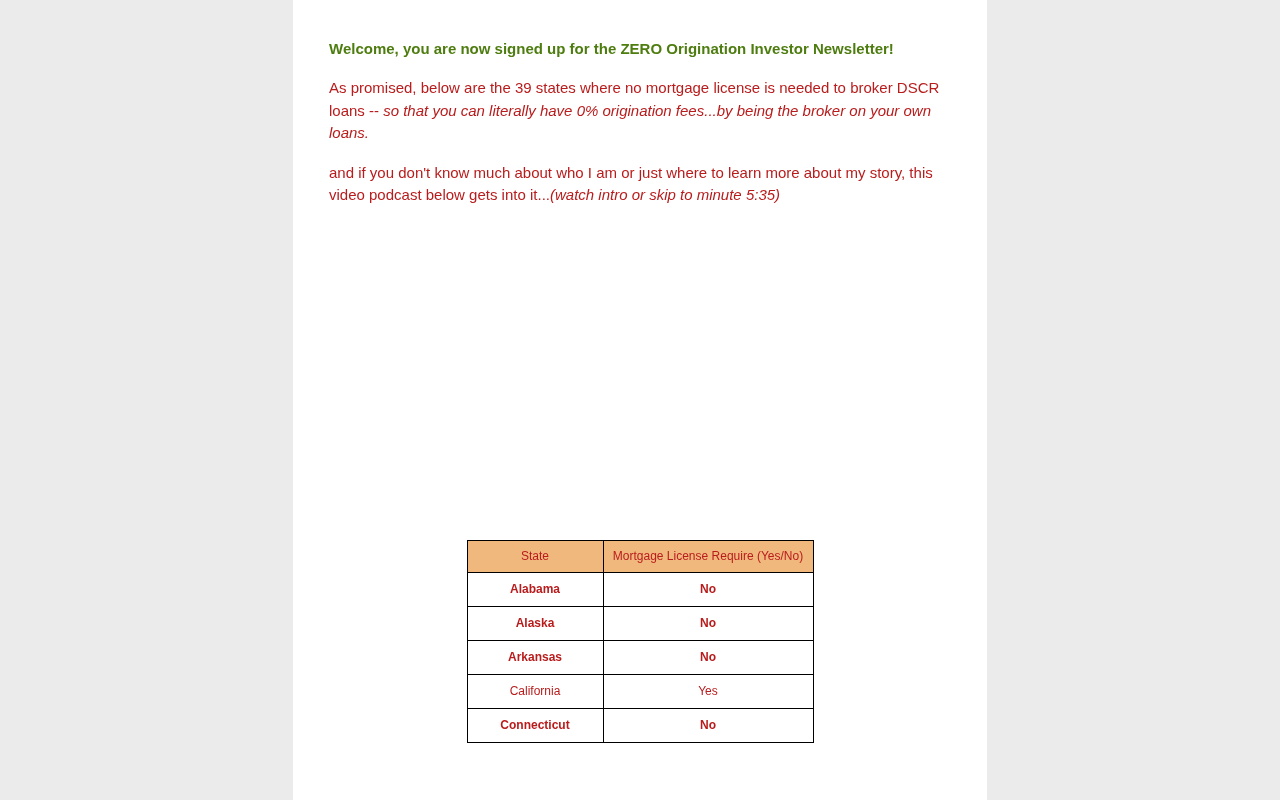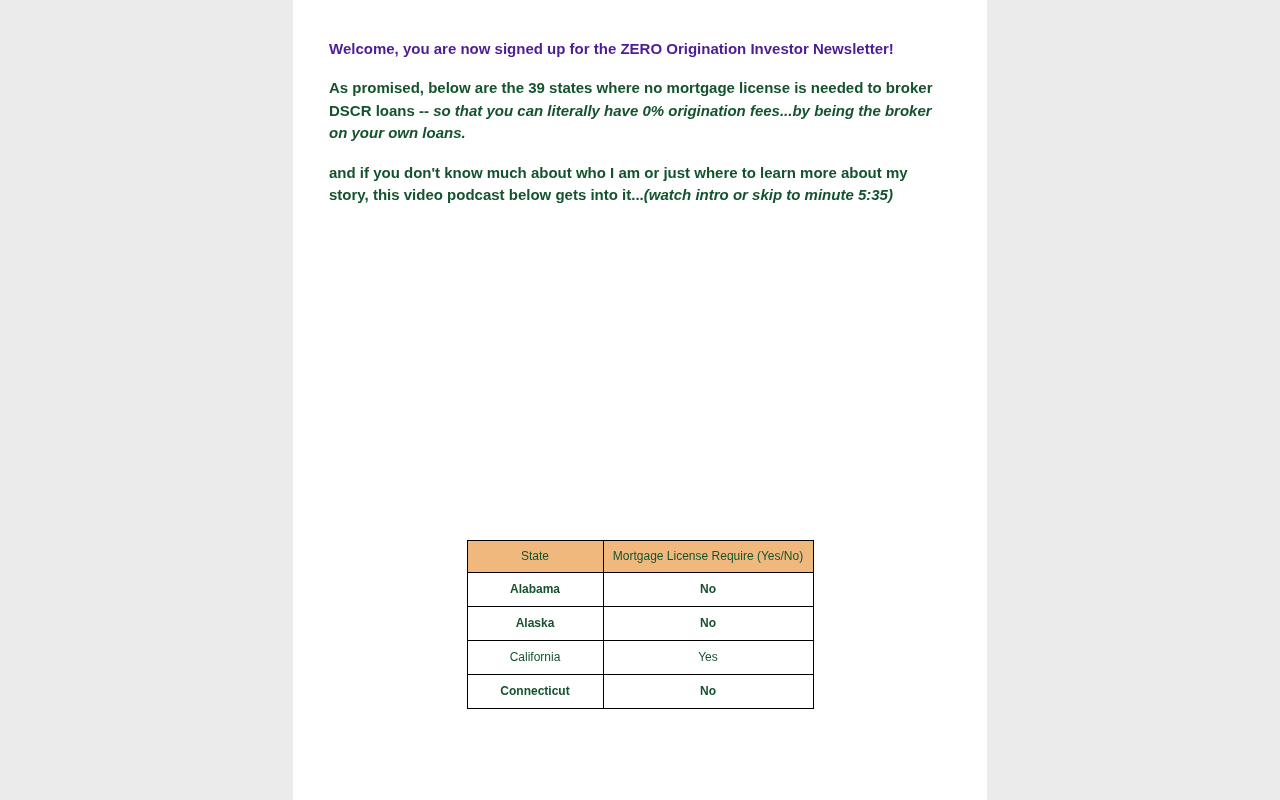--- a/index.html
+++ b/index.html
@@ -18,50 +18,50 @@
     min-height: 800px;
     margin: 0 auto;
     background: #ffffff;
     padding: 38px 36px 0 36px;
   }
 
   .heading {
     font-size: 15px;
     font-weight: bold;
     line-height: 22px;
-    color: #4c1d95;
+    color: #4d7c0f;
     margin: 0 0 17px 0;
   }
 
   .para {
     font-size: 15px;
-    font-weight: bold;
+    font-weight: normal;
     line-height: 22.5px;
-    color: #14532d;
+    color: #b91c1c;
     margin: 0 0 17px 0;
   }
   .para .em { font-style: italic; }
 
   .video-spacer {
     height: 316px;
   }
 
   table.states-table {
     border-collapse: collapse;
     margin: 0 auto;
     table-layout: fixed;
     width: 346px;
   }
   table.states-table th,
   table.states-table td {
     border: 1px solid #000000;
     text-align: center;
     vertical-align: middle;
     padding: 0 4px;
-    color: #14532d;
+    color: #b91c1c;
   }
   table.states-table th {
     width: 210px;
     height: 32px;
     font-size: 12px;
     font-weight: normal;
   }
   table.states-table th.col-state { width: 136px; }
   table.states-table td {
     height: 34px;
@@ -93,20 +93,24 @@
     <tbody id="rows-body">
         <tr>
           <td class="bold">Alabama</td>
           <td class="bold">No</td>
         </tr>
         <tr>
           <td class="bold">Alaska</td>
           <td class="bold">No</td>
         </tr>
         <tr>
+          <td class="bold">Arkansas</td>
+          <td class="bold">No</td>
+        </tr>
+        <tr>
           <td>California</td>
           <td>Yes</td>
         </tr>
         <tr>
           <td class="bold">Connecticut</td>
           <td class="bold">No</td>
         </tr>
       </tbody>
 
   </table>

